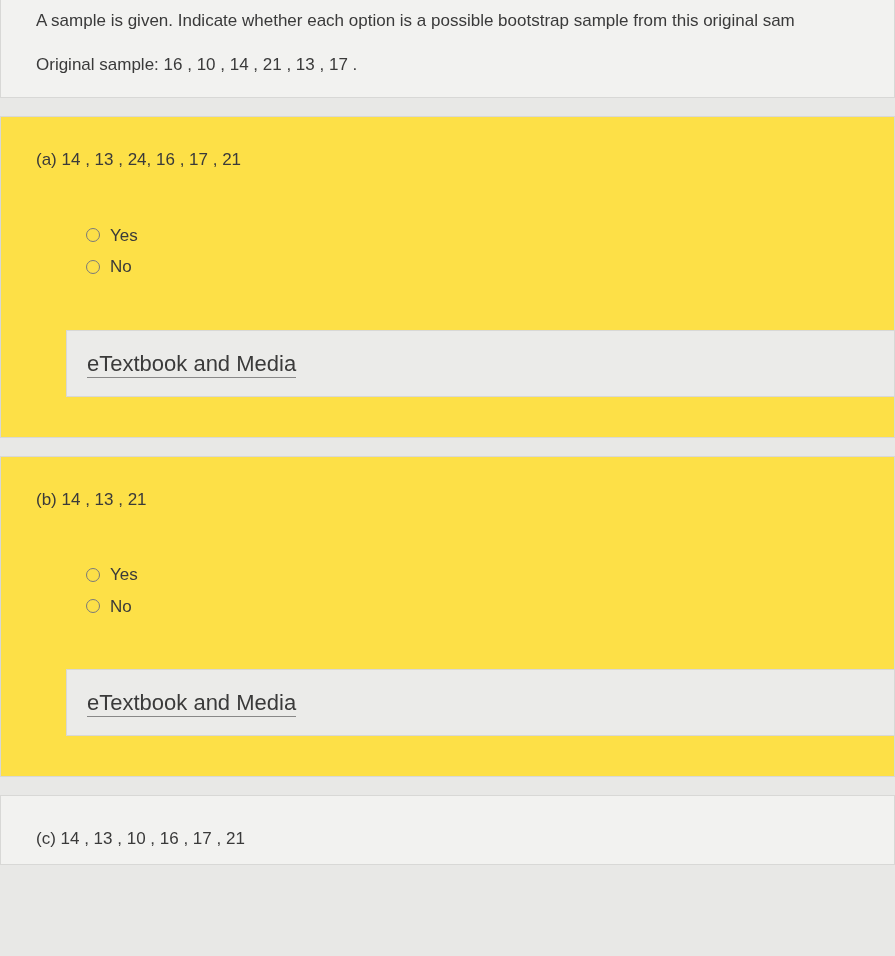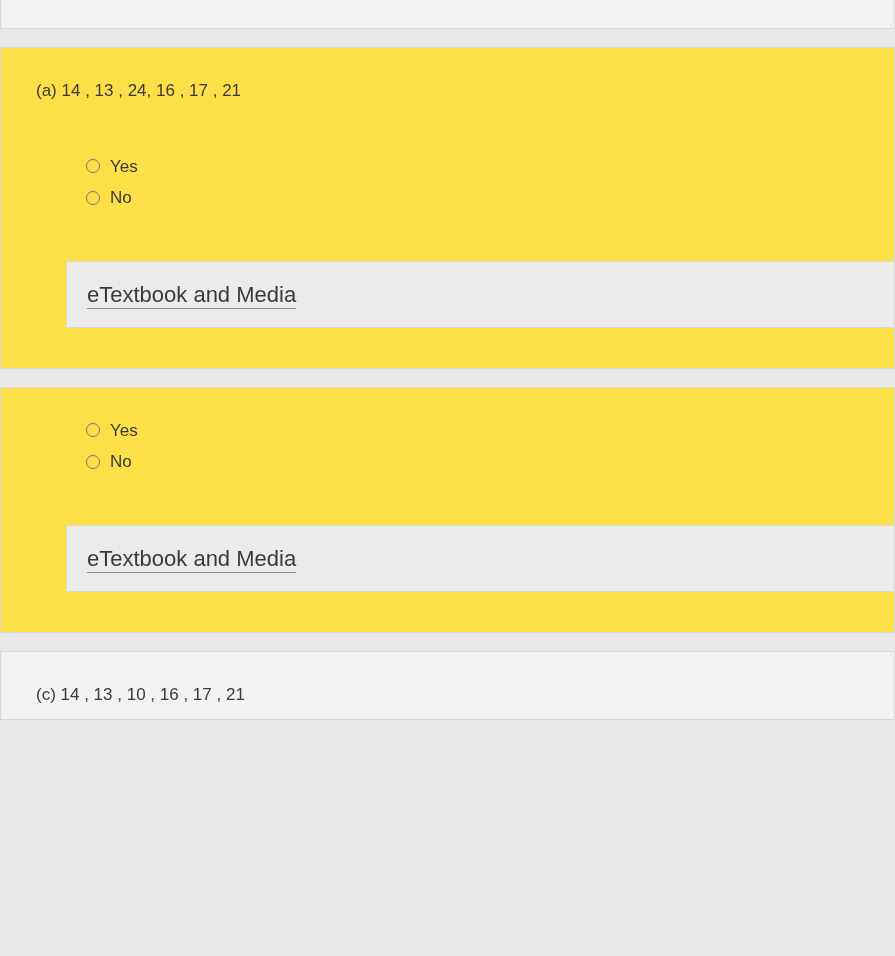--- a/index.html
+++ b/index.html
@@ -78,40 +78,43 @@
       border: 1px solid #d8d8d6;
       padding: 30px 20px 12px 35px;
     }
   </style>
 </head>
 <body>
 
 <div class="container">
 
   <div class="header-section">
+    <p>A sample is given. Indicate whether each option is a possible bootstrap sample from this original sam</p>
+    <p>Original sample: 16 , 10 , 14 , 21 , 13 , 17 .</p>
   </div>
 
   <div class="question-section">
     <div class="question-label">(a) 14 , 13 , 24, 16 , 17 , 21</div>
     <div class="options">
       <div class="option-row">
         <div class="radio"></div>
         <span>Yes</span>
       </div>
       <div class="option-row">
         <div class="radio"></div>
         <span>No</span>
       </div>
     </div>
     <div class="etextbook">
       <span>eTextbook and Media</span>
     </div>
   </div>
 
   <div class="question-section">
+    <div class="question-label">(b) 14 , 13 , 21</div>
     <div class="options">
       <div class="option-row">
         <div class="radio"></div>
         <span>Yes</span>
       </div>
       <div class="option-row">
         <div class="radio"></div>
         <span>No</span>
       </div>
     </div>

